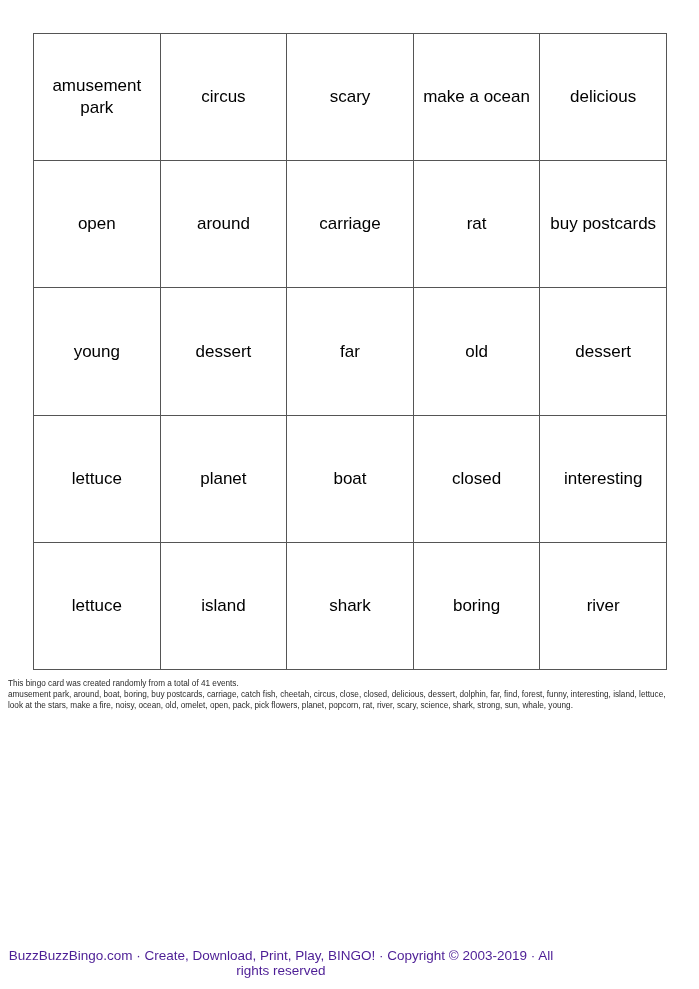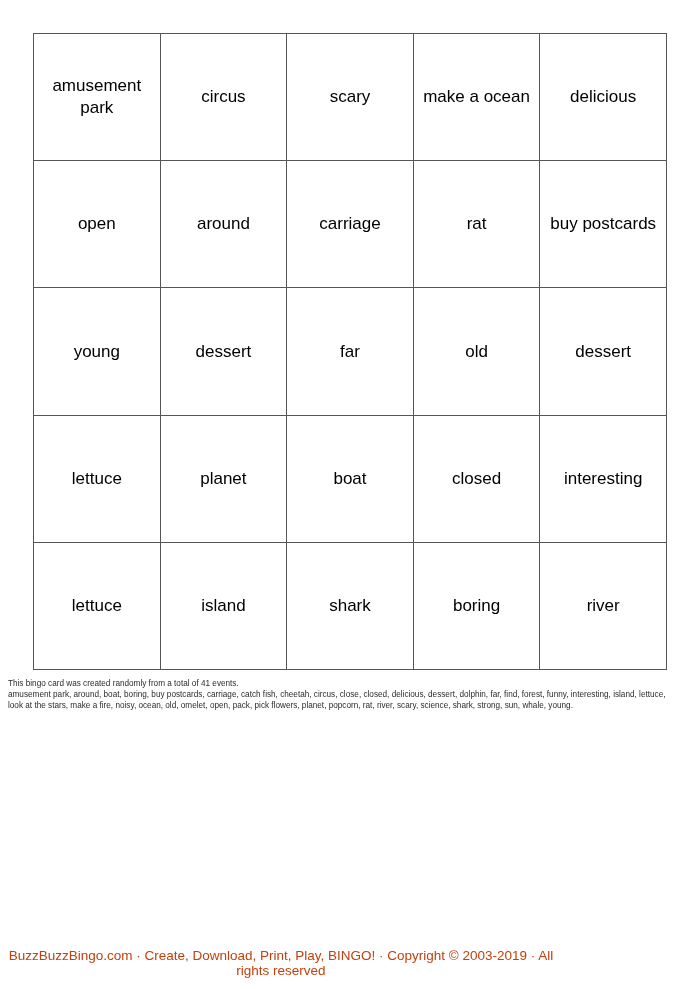--- a/index.html
+++ b/index.html
@@ -81,21 +81,21 @@
   }
 
   
   .site-footer {
     position: absolute;
     left: 0;
     top: 948px;
     width: 562px;
     text-align: center;
     font-size: 13.5px;
-    color: #c2410c;
+    color: #4c1d95;
     font-family: "Liberation Sans", sans-serif;
   }
 </style>
 </head>
 <body>
 
 <div class="page">
 
   <div class="bingo-card">
 

